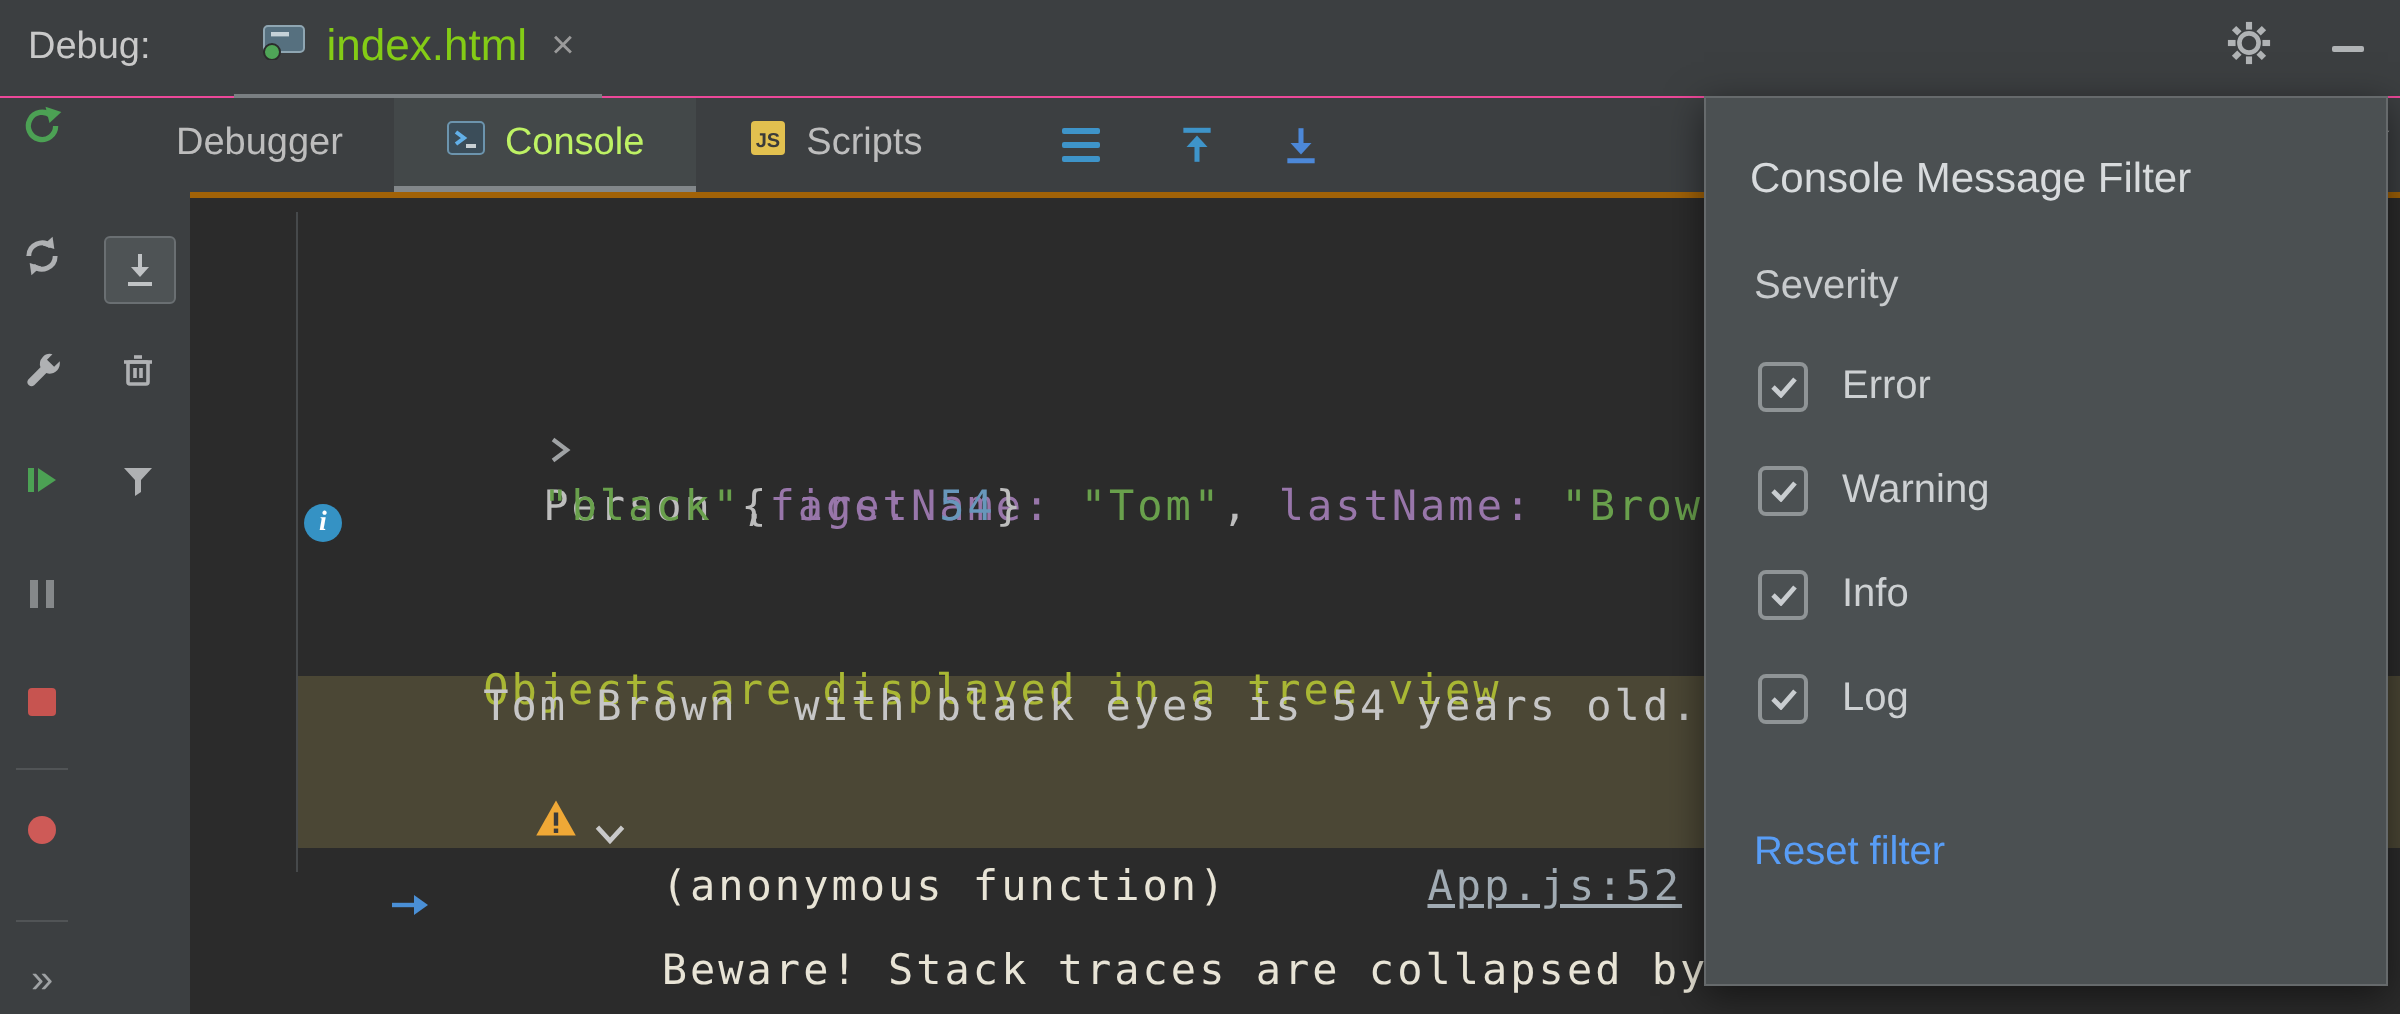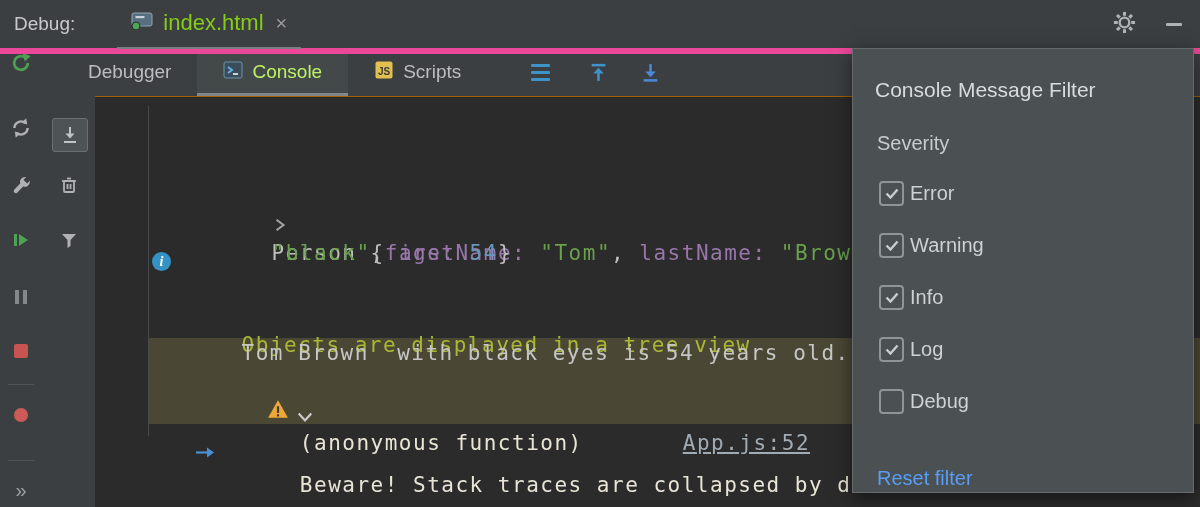--- a/index.html
+++ b/index.html
@@ -3,39 +3,39 @@
 <meta charset="utf-8">
 <style>
   html,body{margin:0;padding:0;}
   body{
     width:1200px;height:507px;position:relative;overflow:hidden;
     background:#3c3f41;font-family:"Liberation Sans",sans-serif;
   }
 
   
   .topbar{position:absolute;left:0;top:0;width:1200px;height:48px;background:#3c3f41;
-    border-bottom:6px solid #ec4899;display:flex;align-items:center;z-index:3;}
+    border-bottom:1px solid #ec4899;display:flex;align-items:center;z-index:3;}
   .debug-label{margin-left:14px;font-size:19px;color:#c9c9c9;}
   .doc-tab{margin-left:42px;height:47px;display:flex;align-items:center;gap:10px;
     padding:0 14px;border-bottom:2px solid #7a7f82;cursor:default;}
   .doc-tab .title{font-size:22px;color:#84cc16;}
   .close-x{color:#9a9a9a;font-size:20px;margin-left:2px;line-height:1;}
   .topbar-right{margin-left:auto;display:flex;align-items:center;gap:30px;margin-right:18px;}
   .min-bar{width:16px;height:3px;background:#b0b3b5;border-radius:1px;}
 
   
   .left-strip{position:absolute;left:0;top:48px;width:42px;bottom:0;background:#3c3f41;
     border-right:1px solid #333637;z-index:2;}
   .ls-btn{position:absolute;left:6px;width:30px;height:30px;display:flex;align-items:center;justify-content:center;}
   .ls-div{position:absolute;left:8px;width:26px;height:1px;background:#515456;}
   .more-glyph{font-size:20px;color:#9fa2a4;}
 
   
   .tabbar{position:absolute;left:42px;top:48px;right:0;height:48px;background:#3c3f41;
-    border-bottom:1px solid #a16207;display:flex;align-items:center;padding-left:20px;z-index:2;}
+    border-bottom:3px solid #a16207;display:flex;align-items:center;padding-left:20px;z-index:2;}
   .tab{height:48px;display:flex;align-items:center;gap:9px;padding:0 26px;font-size:19px;color:#bdbdbd;cursor:default;}
   .tab.selected{color:#bef264;box-shadow:inset 0 -3px 0 #82878a;background:#434849;}
   .tb-icon-btn{width:30px;height:30px;display:flex;align-items:center;justify-content:center;margin-left:38px;}
   .hamburger{display:flex;flex-direction:column;gap:4px;}
   .hamburger span{width:19px;height:3px;background:#3e94c9;border-radius:1px;}
   .edge-icon{position:absolute;right:2px;top:13px;width:22px;height:22px;}
 
   
   .second-strip{position:absolute;left:42px;top:96px;width:53px;bottom:0;background:#3c3f41;z-index:2;}
   .ss-btn{position:absolute;left:10px;width:34px;height:32px;display:flex;align-items:center;justify-content:center;border-radius:3px;}
@@ -44,42 +44,42 @@
   
   .console{position:absolute;left:95px;top:96px;right:0;bottom:0;background:#2b2b2b;
     font-family:"DejaVu Sans Mono",monospace;font-size:21px;letter-spacing:1.5px;color:#bdbdbd;z-index:1;}
   .gutter-line{position:absolute;left:53px;top:10px;height:330px;width:1px;background:#46494b;}
   .c-row{position:relative;height:42px;line-height:42px;white-space:pre;}
   .row-obj1{margin-top:52px;padding-left:120px;}
   .row-obj2{padding-left:120px;}
   .row-info{margin-top:8px;padding-left:90px;color:#a9b734;}
   .row-log{margin-top:8px;padding-left:90px;color:#c6c6c6;}
   .warning-block{margin-top:6px;margin-left:53px;background:#4b4735;padding-bottom:2px;}
-  .warn-row{position:relative;height:42px;line-height:42px;white-space:pre;padding-left:67px;color:#e8e4d6;}
+  .warn-row{position:relative;height:42px;line-height:42px;white-space:pre;padding-left:98px;color:#e8e4d6;}
   .row-prompt{margin-top:8px;padding-left:15px;display:flex;align-items:center;height:42px;}
   .seg-plain{color:#bdbdbd;}
   .seg-prop{color:#9876aa;}
   .seg-str{color:#69a04c;}
   .seg-num{color:#6897bb;}
   .expander{position:absolute;left:93px;top:14px;}
   .info-badge{position:absolute;left:57px;top:12px;width:19px;height:19px;border-radius:50%;
     background:#3592c4;color:#fff;font-family:"Liberation Serif",serif;font-size:14px;font-weight:bold;
     font-style:italic;display:flex;align-items:center;justify-content:center;letter-spacing:0;}
   .warn-icon{position:absolute;left:6px;top:11px;}
   .warn-chevron{position:absolute;left:36px;top:15px;}
   .src-link{color:#a1abb3;text-decoration:underline;cursor:pointer;}
   .link-spacer{display:inline-block;width:100px;}
 
   
   .popup{position:absolute;left:852px;top:48px;width:340px;height:443px;background:#4b5052;
     border:1px solid #666a6c;box-shadow:0 5px 18px rgba(0,0,0,.5);z-index:20;}
   .popup-title{margin:28px 0 0 22px;font-size:21px;line-height:26px;color:#d8dbdd;}
   .popup-section{margin:28px 0 12px 24px;font-size:20px;line-height:24px;color:#c8cbcd;}
   .popup-options{margin-top:6px;}
-  .opt-row{height:52px;display:flex;align-items:center;padding-left:26px;gap:6px;cursor:default;}
+  .opt-row{height:52px;display:flex;align-items:center;padding-left:26px;gap:17px;cursor:default;}
   .cbox{width:21px;height:21px;border:2px solid #8f9496;border-radius:4px;display:flex;align-items:center;justify-content:center;}
   .cbox svg{visibility:hidden;}
   .cbox.checked svg{visibility:visible;}
   .opt-label{font-size:20px;color:#ced1d3;}
   .reset-link{margin:38px 0 0 24px;font-size:20px;line-height:26px;color:#589df6;cursor:pointer;}
 </style>
 </head>
 <body>
 
 <div class="topbar">
@@ -324,23 +324,15 @@
       <span class="opt-label">Info</span>
     </div>
     <div class="opt-row">
       <span class="cbox checked">
         <svg width="14" height="11" viewBox="0 0 14 11">
             <polyline points="1.5,5.5 5.5,9.5 12.5,1.5" fill="none" stroke="#c9cdd0" stroke-width="2.4"></polyline>
           </svg>
       </span>
       <span class="opt-label">Log</span>
     </div>
-    <div class="opt-row">
-      <span class="cbox">
-        <svg width="14" height="11" viewBox="0 0 14 11">
-            <polyline points="1.5,5.5 5.5,9.5 12.5,1.5" fill="none" stroke="#c9cdd0" stroke-width="2.4"></polyline>
-          </svg>
-      </span>
-      <span class="opt-label">Debug</span>
-    </div>
   </div>
   <div class="reset-link">Reset filter</div>
 </div>
 
 </body></html>

